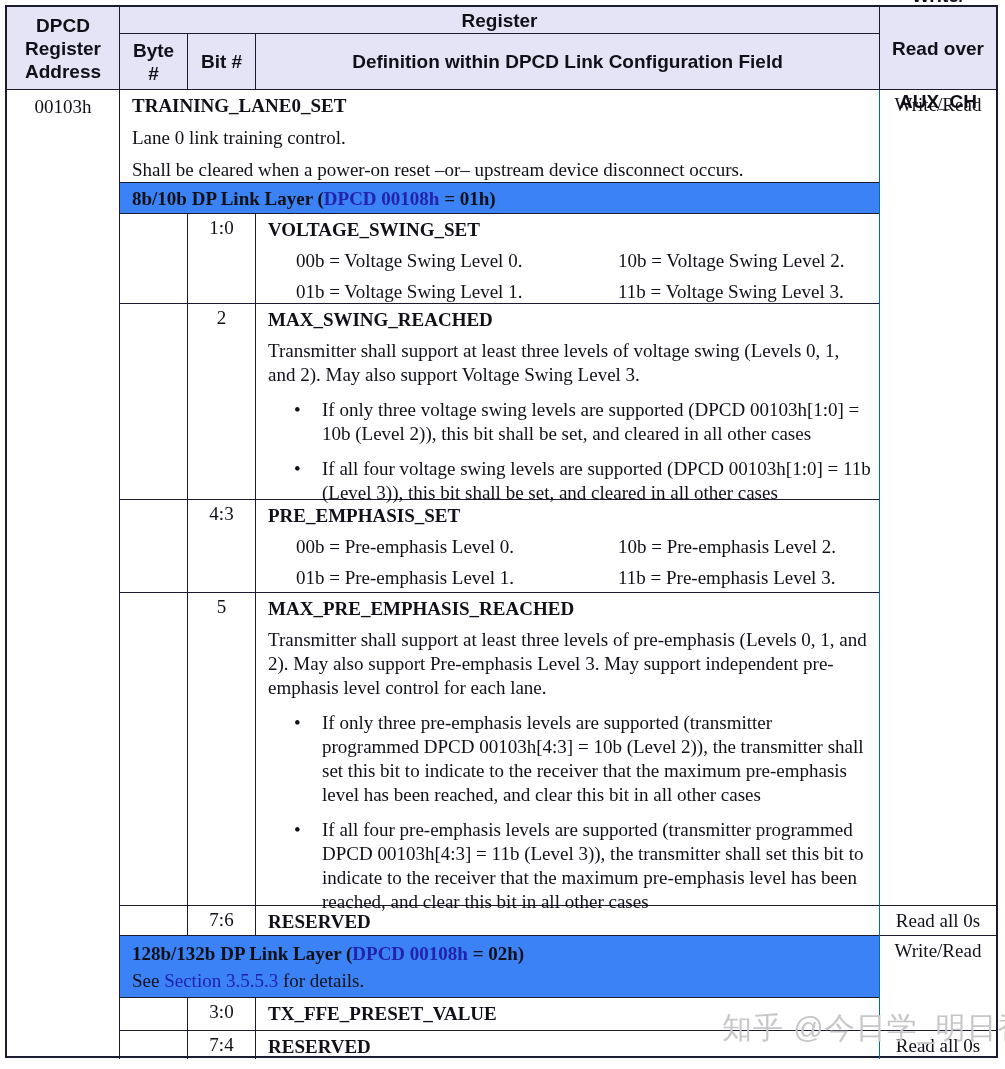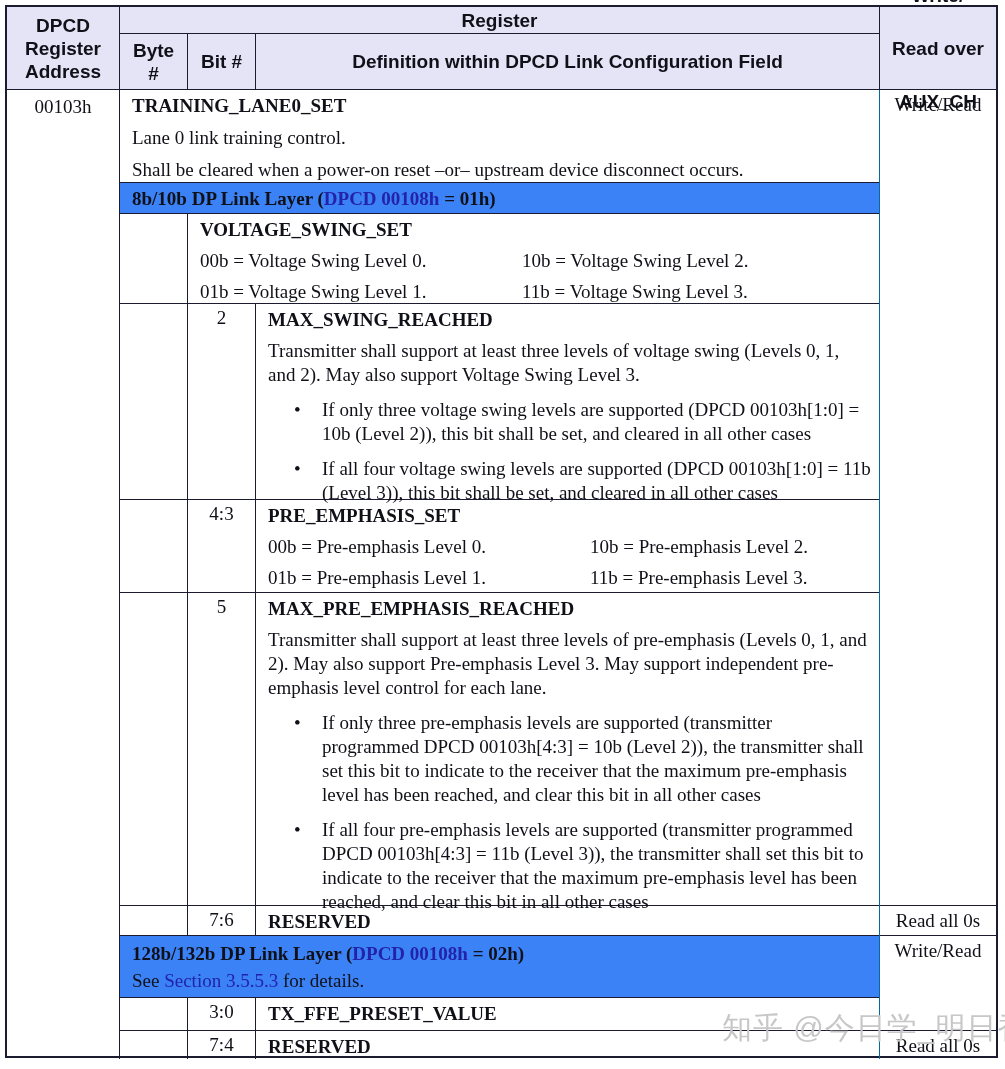--- a/index.html
+++ b/index.html
@@ -60,21 +60,21 @@
   .band-line{line-height:27px;}
   .band .link{color:#2222aa;}
   .band .normal{font-weight:normal;}
   .bitrow{display:flex;}
   .byte-cell{width:68px;box-sizing:border-box;border-right:1px solid #1c1c30;}
   .bit-cell{width:68px;box-sizing:border-box;border-right:1px solid #1c1c30;
     text-align:center;padding-top:3px;font-size:19px;}
   .def-cell{flex:1;padding:3px 8px 0 12px;font-size:19px;box-sizing:border-box;}
   .def-title{font-weight:bold;line-height:25px;margin-bottom:7px;}
   .pair{display:flex;line-height:24px;margin-bottom:7px;}
-  .pair .pl{width:322px;flex-shrink:0;}
+  .pair .pl{width:322px;flex-shrink:0;margin-left:28px;}
   .para{line-height:24px;max-width:602px;margin-bottom:8px;}
   .bullet{position:relative;padding-left:54px;max-width:620px;line-height:24px;margin-bottom:8px;box-sizing:border-box;margin-top:11px;}
   .bullet::before{content:"\2022";position:absolute;left:26px;top:0;}
   
   .watermark{
     position:absolute;left:722px;top:1008px;
     font-family:"Liberation Sans", sans-serif;
     font-size:30px;color:#c7c7c7;letter-spacing:1px;
     white-space:nowrap;z-index:5;
   }
@@ -115,20 +115,21 @@
         </div>
 
         <div class="mblock band" style="height:31px">
           <div class="band-line">
             <span>8b/10b DP Link Layer (</span><span class="link">DPCD 00108h</span><span> = 01h)</span>
           </div>
         </div>
 
         <div class="mblock bitrow" style="height:90px">
           <div class="byte-cell"></div>
+          <div class="bit-cell">1:0</div>
           <div class="def-cell">
             <div class="def-title">VOLTAGE_SWING_SET</div>
             <div class="pair">
               <span class="pl">00b = Voltage Swing Level 0.</span>
               <span>10b = Voltage Swing Level 2.</span>
             </div>
             <div class="pair">
               <span class="pl">01b = Voltage Swing Level 1.</span>
               <span>11b = Voltage Swing Level 3.</span>
             </div>

